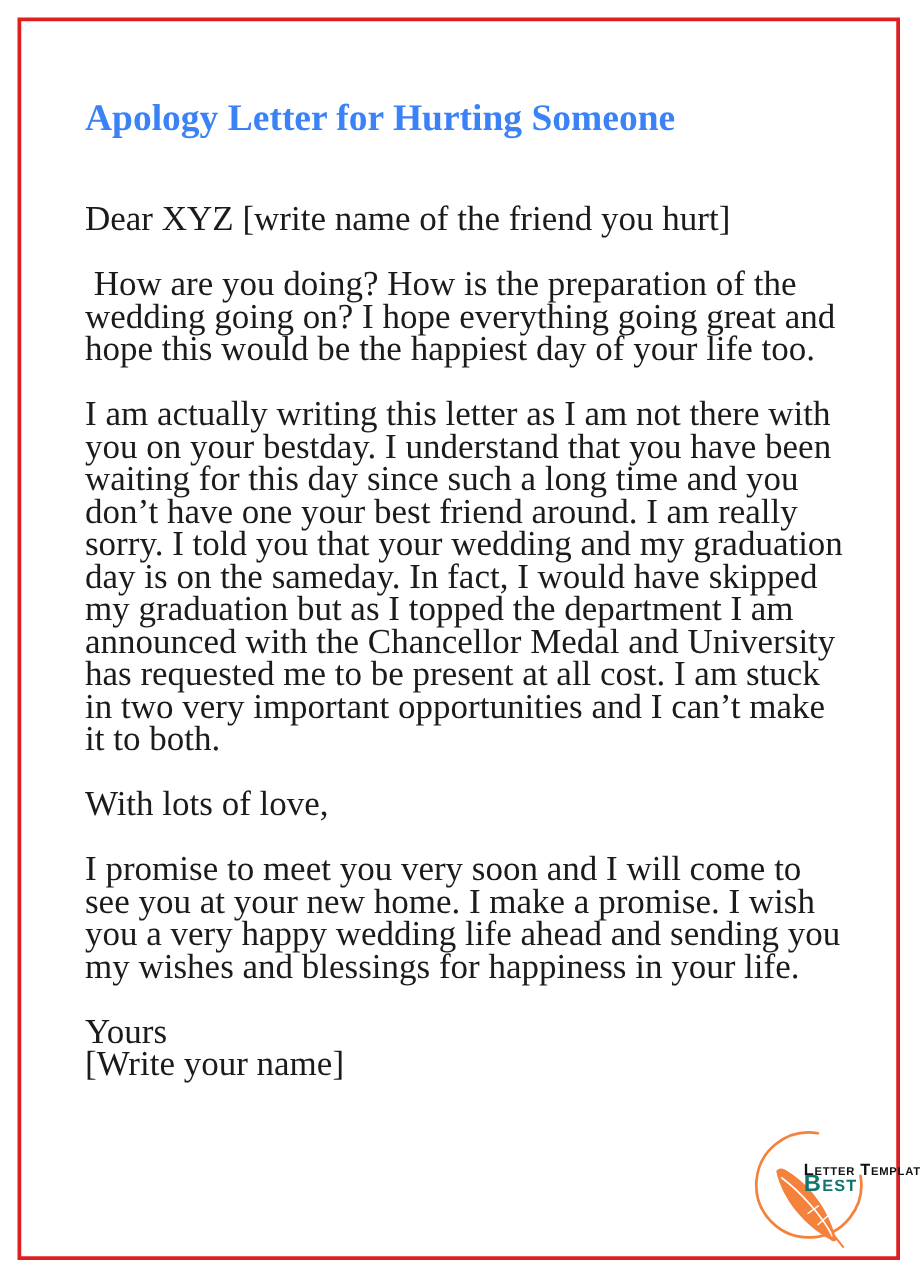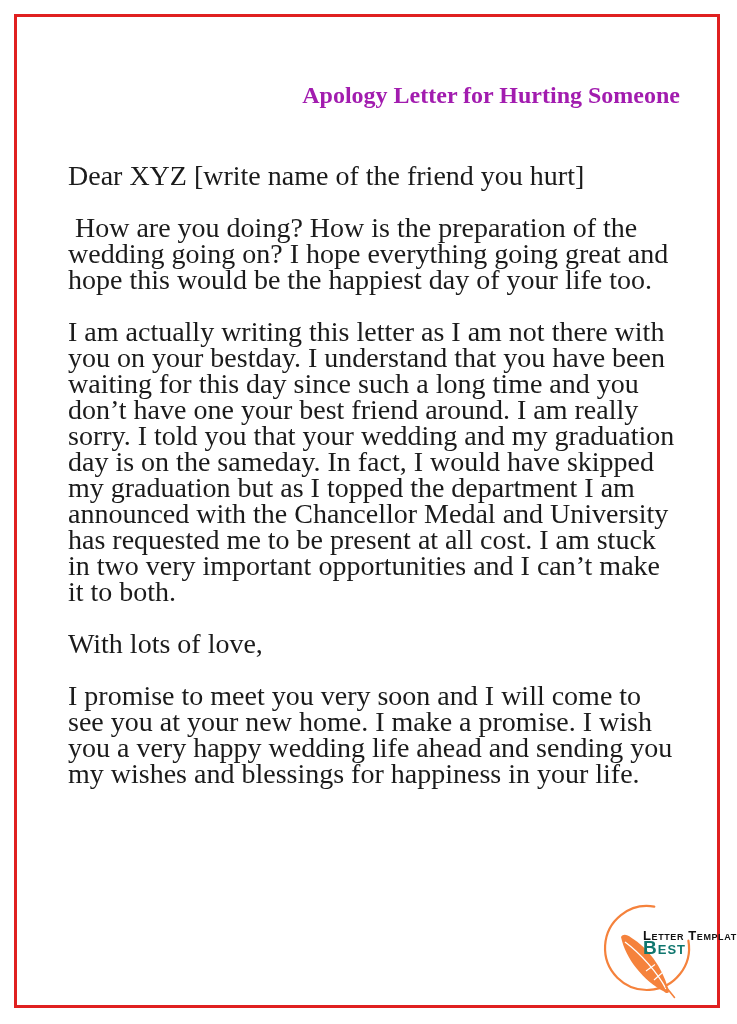--- a/index.html
+++ b/index.html
@@ -26,25 +26,25 @@
     pointer-events: none;
   }
   .content {
     position: absolute;
     left: 68px;
     top: 0;
     width: 612px;
   }
   .content h1 {
     margin: 77px 0 50px 0;
-    font-size: 24px;
+    font-size: 30px;
     line-height: 36px;
     font-weight: bold;
-    text-align: right;
-    color: #a21caf;
+    text-align: left;
+    color: #3b82f6;
     white-space: nowrap;
   }
   .content p {
     margin: 0 0 26px 0;
     font-size: 28px;
     line-height: 26px;
     white-space: pre-wrap;
   }
   
   .logo {
@@ -91,20 +91,21 @@
 <div class="page">
   <div class="frame"></div>
 
   <div class="content">
     <h1>Apology Letter for Hurting Someone</h1>
     <p>Dear XYZ [write name of the friend you hurt]</p>
     <p> How are you doing? How is the preparation of the wedding going on? I hope everything going great and hope this would be the happiest day of your life too.</p>
     <p>I am actually writing this letter as I am not there with you on your bestday. I understand that you have been waiting for this day since such a long time and you don’t have one your best friend around. I am really sorry. I told you that your wedding and my graduation day is on the sameday. In fact, I would have skipped my graduation but as I topped the department I am announced with the Chancellor Medal and University has requested me to be present at all cost. I am stuck in two very important opportunities and I can’t make it to both.</p>
     <p>With lots of love,</p>
     <p>I promise to meet you very soon and I will come to see you at your new home. I make a promise. I wish you a very happy wedding life ahead and sending you my wishes and blessings for happiness in your life.</p>
+    <p><span>Yours</span><br><span>[Write your name]</span></p>
   </div>
 
   <div class="logo">
     <svg width="105" height="115" viewBox="0 0 105 115">
 
       <path d="M 54.3 13.6 A 42 42 0 1 0 88.4 47.7" fill="none" stroke="#f5823c" stroke-width="2.2" stroke-linecap="round"></path>
 
       <path d="M 21 44
                C 23 40.5 27 41.5 31 44.5
                C 48 55 62 74 68 95

